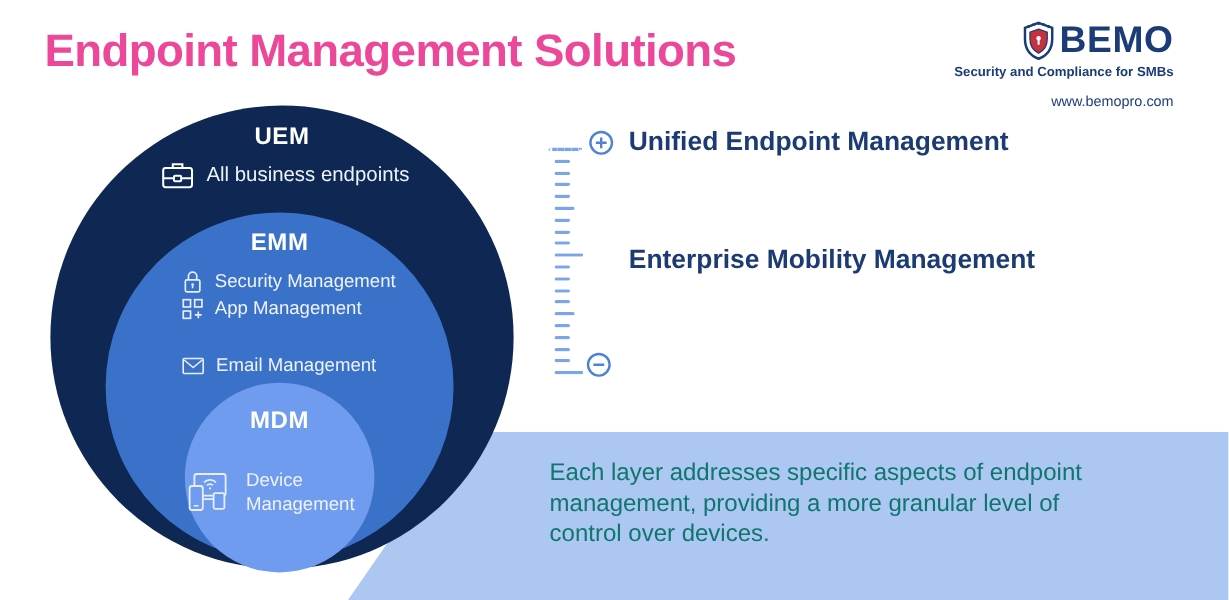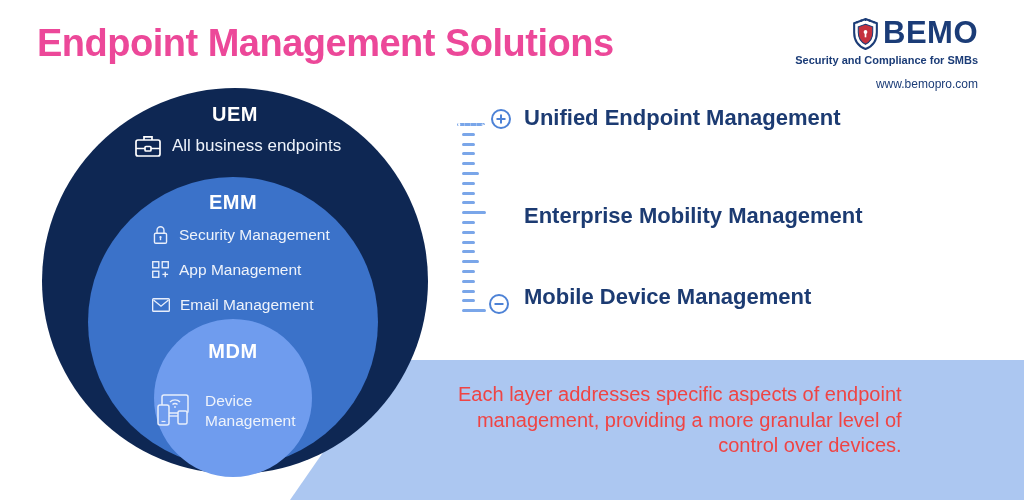--- a/index.html
+++ b/index.html
@@ -66,22 +66,21 @@
     background: #acc7f1;
     clip-path: polygon(387px 0, 1024px 0, 1024px 140px, 290px 140px);
     z-index: 1;
   }
   .callout-text {
     position: absolute;
     left: 458px; top: 382px;
     z-index: 2;
     font-size: 20px;
     line-height: 25.5px;
-    color: #ef4444;
-    text-align: right;
+    color: #0f766e;
   }
 
   
   .circle { position: absolute; border-radius: 50%; }
   .circle-uem { left: 42px;  top: 88px;  width: 386px; height: 386px; background: #0e2753; z-index: 2; }
   .circle-emm { left: 88px;  top: 177px; width: 290px; height: 290px; background: #3b72c9; z-index: 3; }
   .circle-mdm { left: 154px; top: 319px; width: 158px; height: 158px; background: #6f9cee; z-index: 4; }
 
   .ring-label {
     position: absolute;
@@ -99,21 +98,21 @@
   .ring-item {
     position: absolute;
     z-index: 5;
     display: flex;
     align-items: center;
     color: #eef3fb;
   }
   .uem-item { left: 133px; top: 131px; gap: 9px; font-size: 17px; }
   .emm-item { left: 151px; gap: 9px; font-size: 15.5px; }
   .emm-item-1 { top: 224px; }
-  .emm-item-2 { top: 260px; }
+  .emm-item-2 { top: 248px; }
   .emm-item-3 { top: 296px; }
   .mdm-item { left: 155px; top: 391px; gap: 14px; font-size: 15.5px; line-height: 19.5px; align-items: flex-start; }
 
   .icon svg { display: block; }
 
   
   .ruler {
     position: absolute;
     left: 461px; top: 0;
     width: 30px; height: 330px;
@@ -279,15 +278,14 @@
   </span>
   <span class="scale-icon minus-circle icon">
     <svg width="22" height="22" viewBox="0 0 22 22" fill="none" stroke="#4d82d6" stroke-width="2">
       <circle cx="11" cy="11" r="9"></circle>
       <path d="M6.5 11 H15.5"></path>
     </svg>
   </span>
 
   <div class="legend-label legend-2">Enterprise Mobility Management</div>
   <div class="legend-label legend-1">Unified Endpoint Management</div>
-  <div class="legend-label legend-3">Mobile Device Management</div>
 
 </div>
 
 </body></html>

